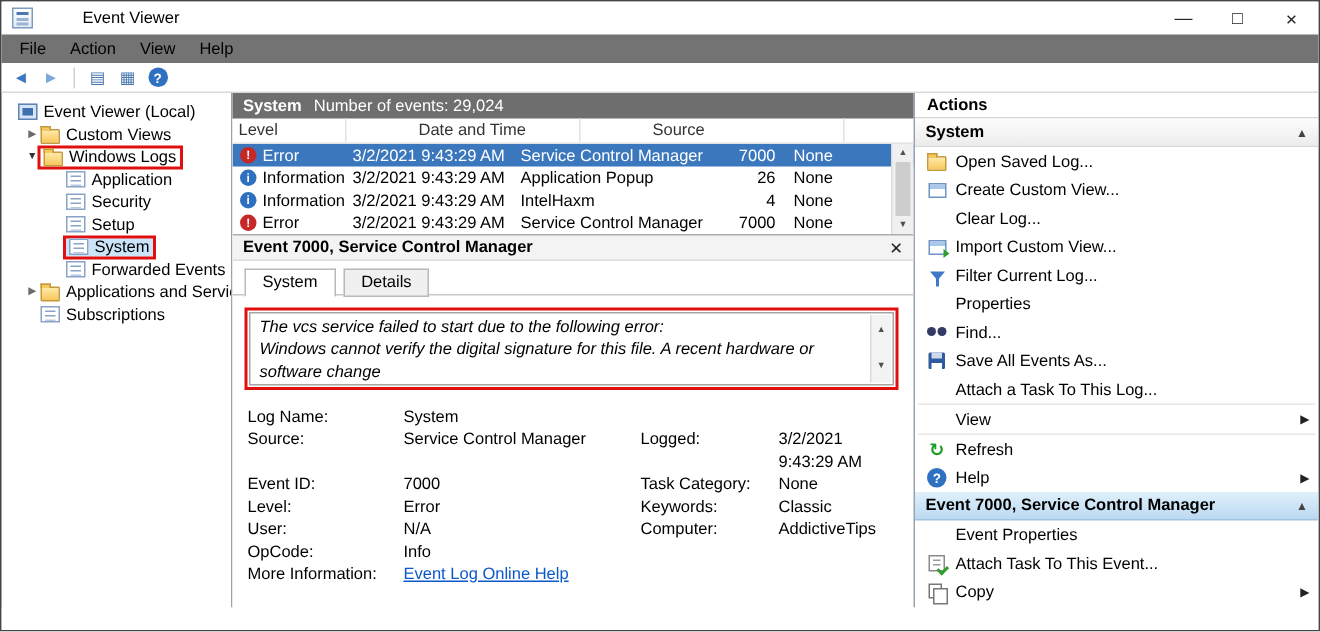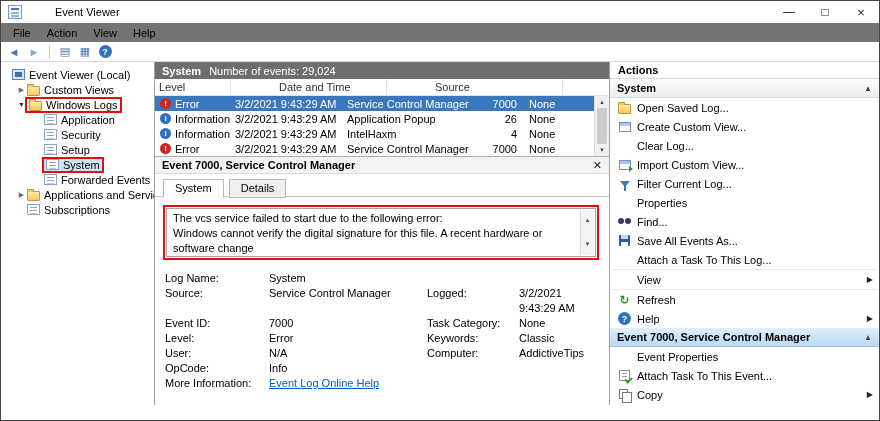--- a/index.html
+++ b/index.html
@@ -77,21 +77,21 @@
   .vscroll .thumb { flex: 1; background: #cdcdcd; margin: 0 2px; border-radius: 1px; }
 
   
   .detail { flex: 1; display: flex; flex-direction: column; overflow: hidden; }
   .detail-header { height: 18px; background: #f3f3f3; border-top: 1px solid #aeaeae; border-bottom: 1px solid #dcdcdc; display: flex; align-items: center; padding: 0 7px; font-weight: bold; flex: none; }
   .detail-close { margin-left: auto; font-weight: bold; font-size: 11px; color: #222; }
   .tabbar { height: 23px; padding: 4px 0 0 8px; border-bottom: 1px solid #c8c8c8; flex: none; }
   .tab { display: inline-block; padding: 2px 11px 3px; border: 1px solid #b9b9b9; background: #f0f0f0; margin-right: 2px; position: relative; top: 1px; }
   .tab.active { background: #fff; border-bottom-color: #fff; z-index: 2; }
 
-  .desc-outer { margin: 8px 10px 2px 8px; border: 2px solid #e01010; padding: 1px; flex: none; }
+  .desc-outer { margin: 8px 10px 2px 8px; border: 2px solid #e01010; padding: 1px; flex: none; font-style: italic; }
   .desc-box { border: 1px solid #a5a5a5; height: 49px; padding: 2px 22px 2px 6px; position: relative; overflow: hidden; line-height: 15px; background: #fff; }
   .desc-scroll { position: absolute; top: 1px; right: 1px; bottom: 1px; width: 14px; background: #f3f3f3; border-left: 1px solid #dcdcdc; display: flex; flex-direction: column; justify-content: space-between; align-items: center; font-size: 6px; color: #505050; padding: 3px 0; }
 
   .fields { margin: 9px 8px 0 10px; display: grid; grid-template-columns: 104px 158px 92px auto; row-gap: 0; line-height: 15px; }
   .link { color: #0a58ca; text-decoration: underline; }
 
   
   .actions { flex: 1; display: flex; flex-direction: column; background: #fff; overflow: hidden; }
   .actions-title { height: 17px; display: flex; align-items: center; padding-left: 8px; font-weight: bold; border-bottom: 1px solid #d4d4d4; flex: none; }
   .asec { height: 19px; display: flex; align-items: center; padding: 0 7px; font-weight: bold; background: linear-gradient(#fdfdfd,#ececec); border-bottom: 1px solid #d9d9d9; flex: none; }

